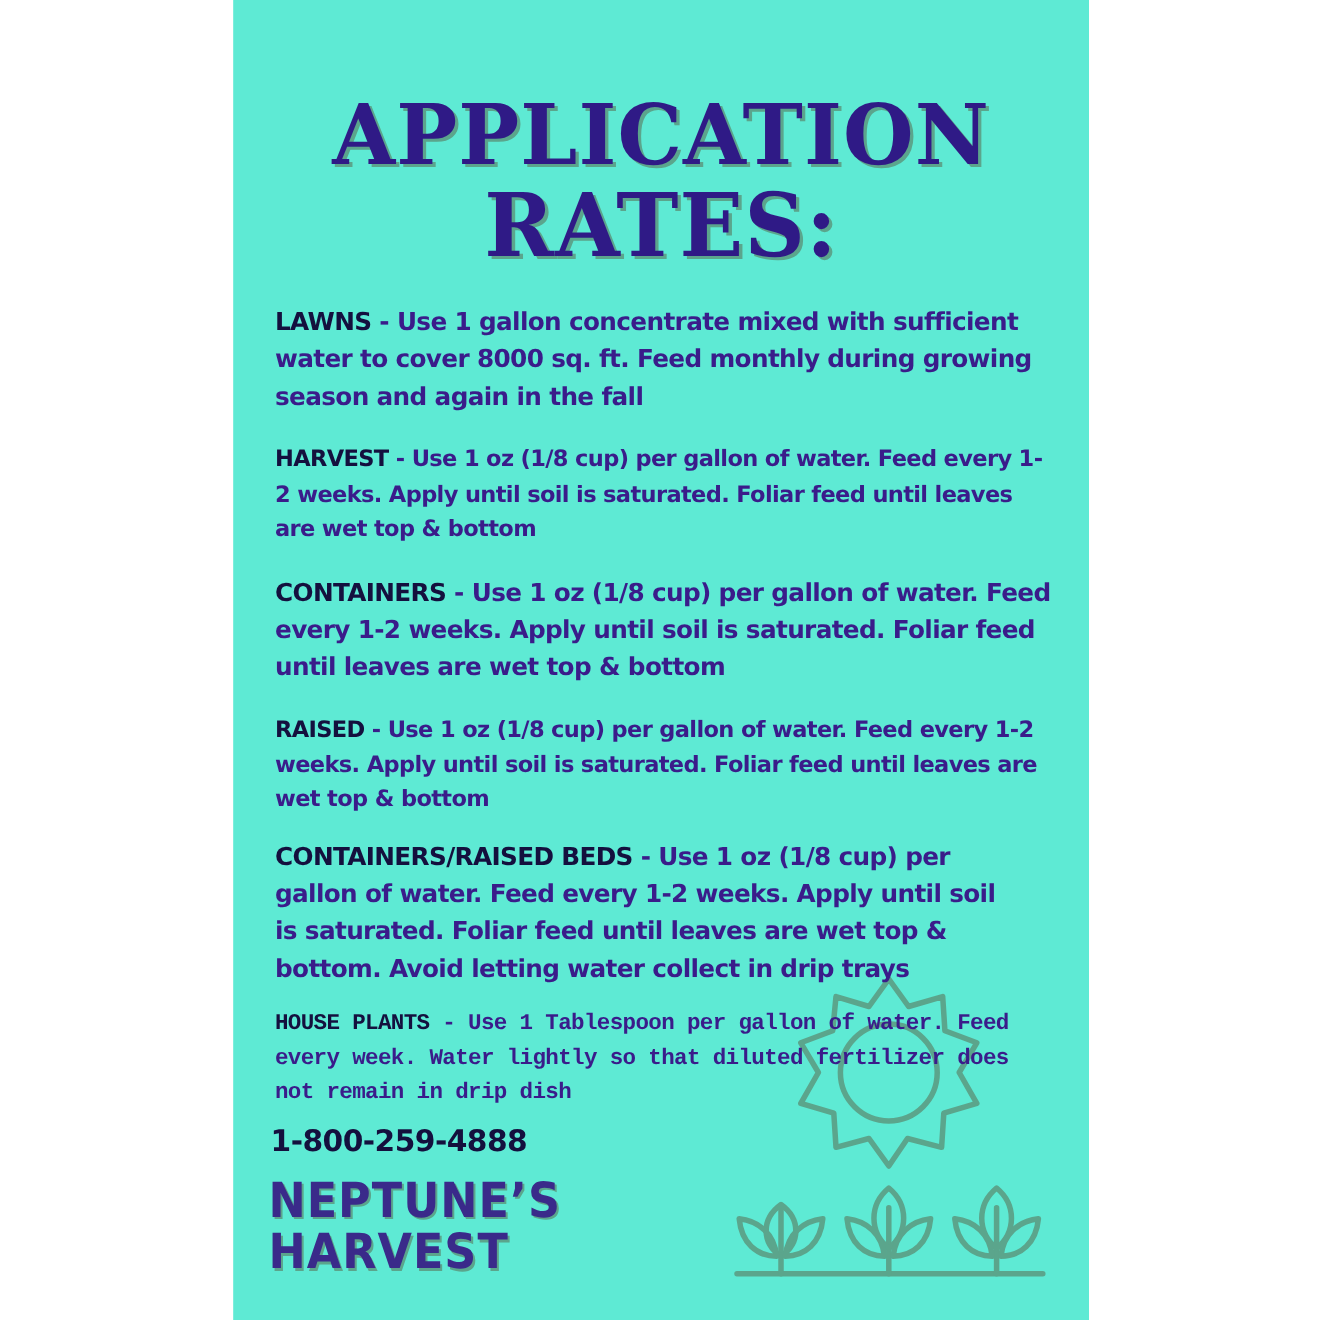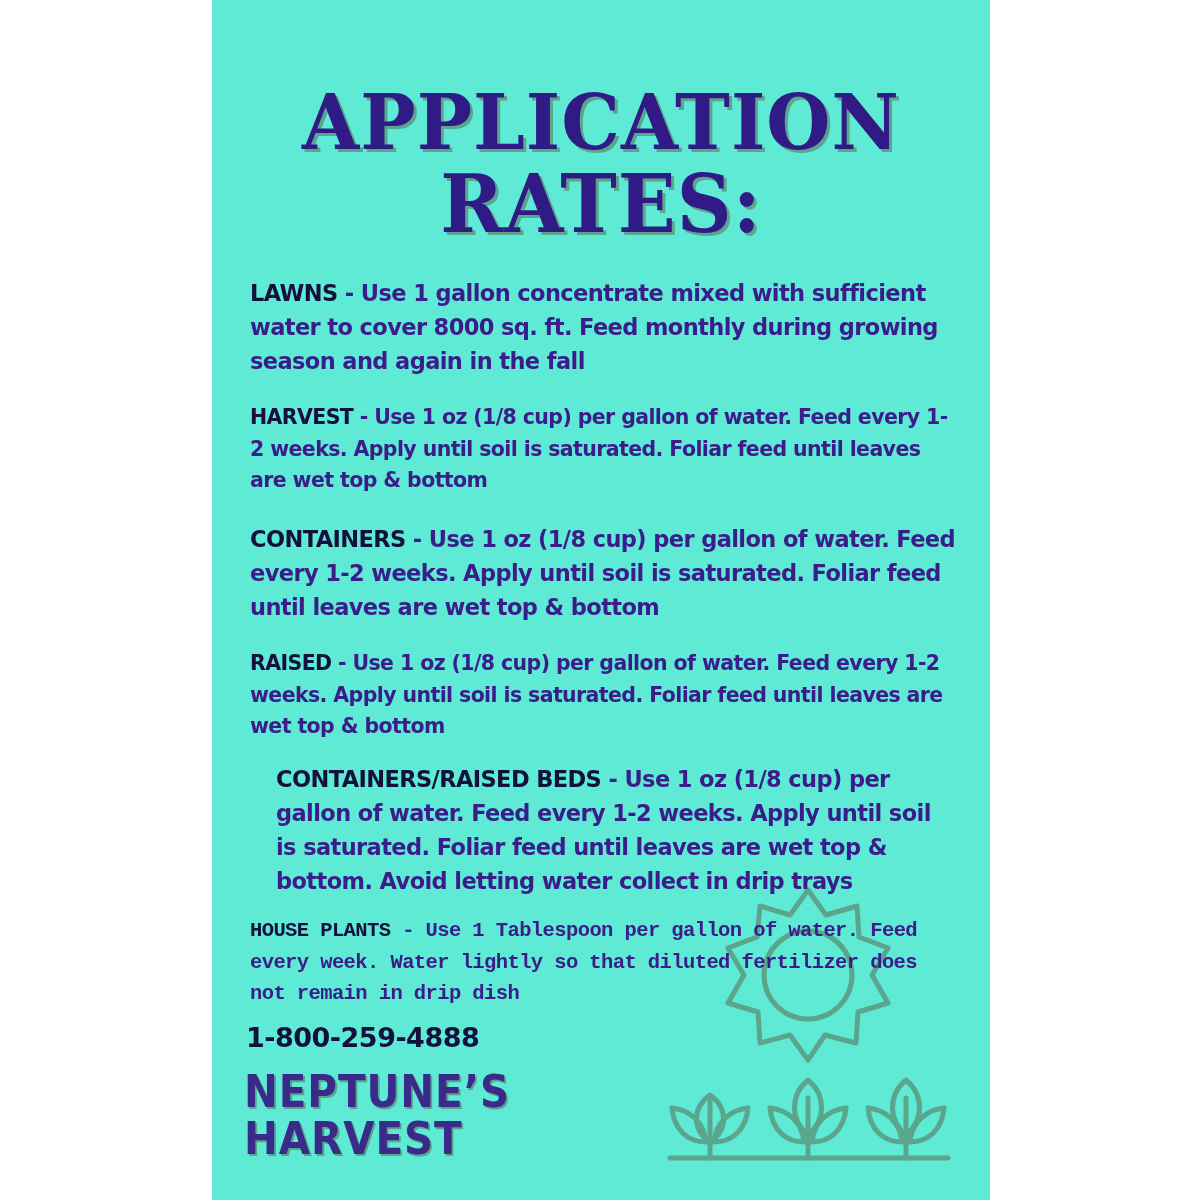--- a/index.html
+++ b/index.html
@@ -84,21 +84,21 @@
   </div>
 
   <div class="section" style="top:522px; width:712px;">
     <span class="label">CONTAINERS</span><span> - </span><span>Use 1 oz (1/8 cup) per gallon of water. Feed every 1-2 weeks. Apply until soil is saturated. Foliar feed until leaves are wet top &amp; bottom</span>
   </div>
 
   <div class="section small" style="top:648px; width:700px;">
     <span class="label">RAISED</span><span> - </span><span>Use 1 oz (1/8 cup) per gallon of water. Feed every 1-2 weeks. Apply until soil is saturated. Foliar feed until leaves are wet top &amp; bottom</span>
   </div>
 
-  <div class="section" style="top:762px; width:680px;margin-left:26px;">
+  <div class="section" style="top:762px; width:680px;">
     <span class="label">CONTAINERS/RAISED BEDS</span><span> - </span><span>Use 1 oz (1/8 cup) per gallon of water. Feed every 1-2 weeks. Apply until soil is saturated. Foliar feed until leaves are wet top &amp; bottom. Avoid letting water collect in drip trays</span>
   </div>
 
   <div class="section small" style="top:915px; width:700px;font-family:Liberation Mono, monospace;">
     <span class="label">HOUSE PLANTS</span><span> - </span><span>Use 1 Tablespoon per gallon of water. Feed every week. Water lightly so that diluted fertilizer does not remain in drip dish</span>
   </div>
 
   <div class="phone">1-800-259-4888</div>
 
   <div class="brand">

